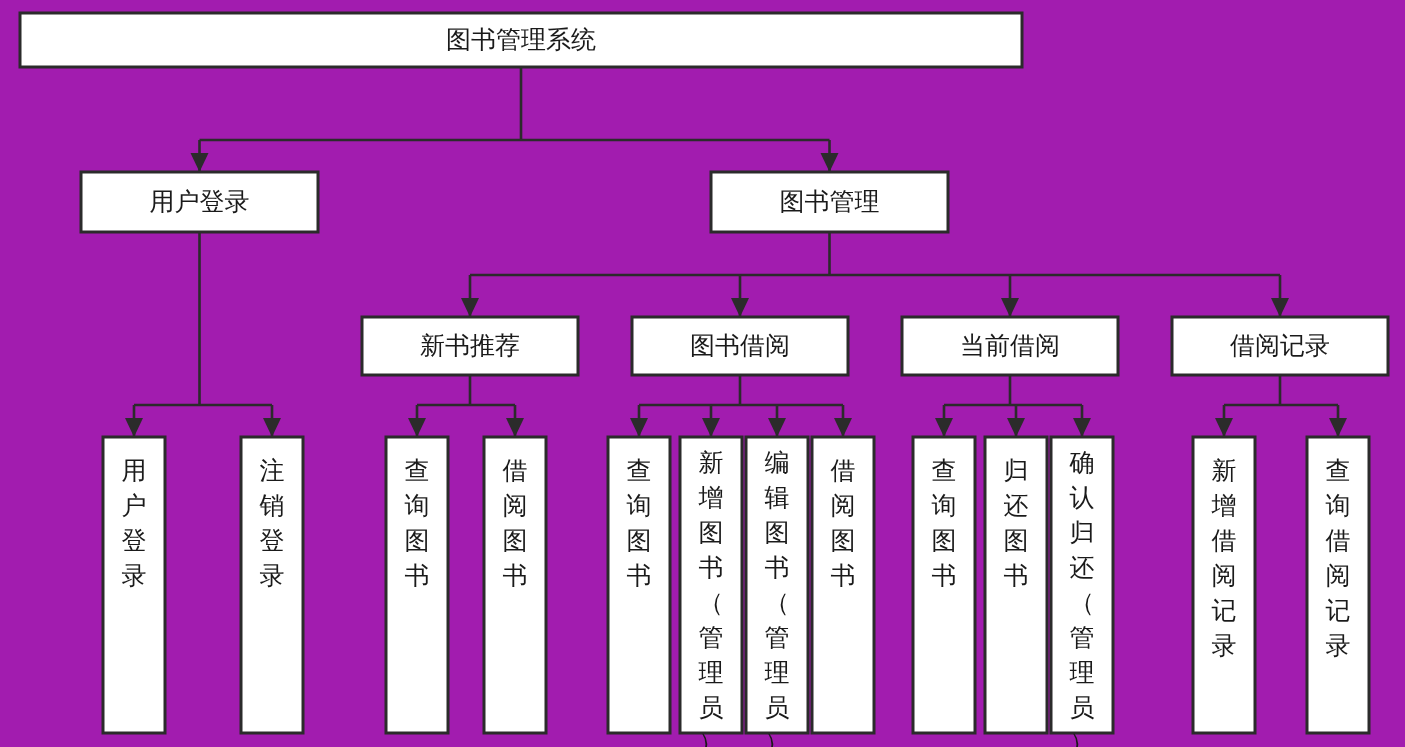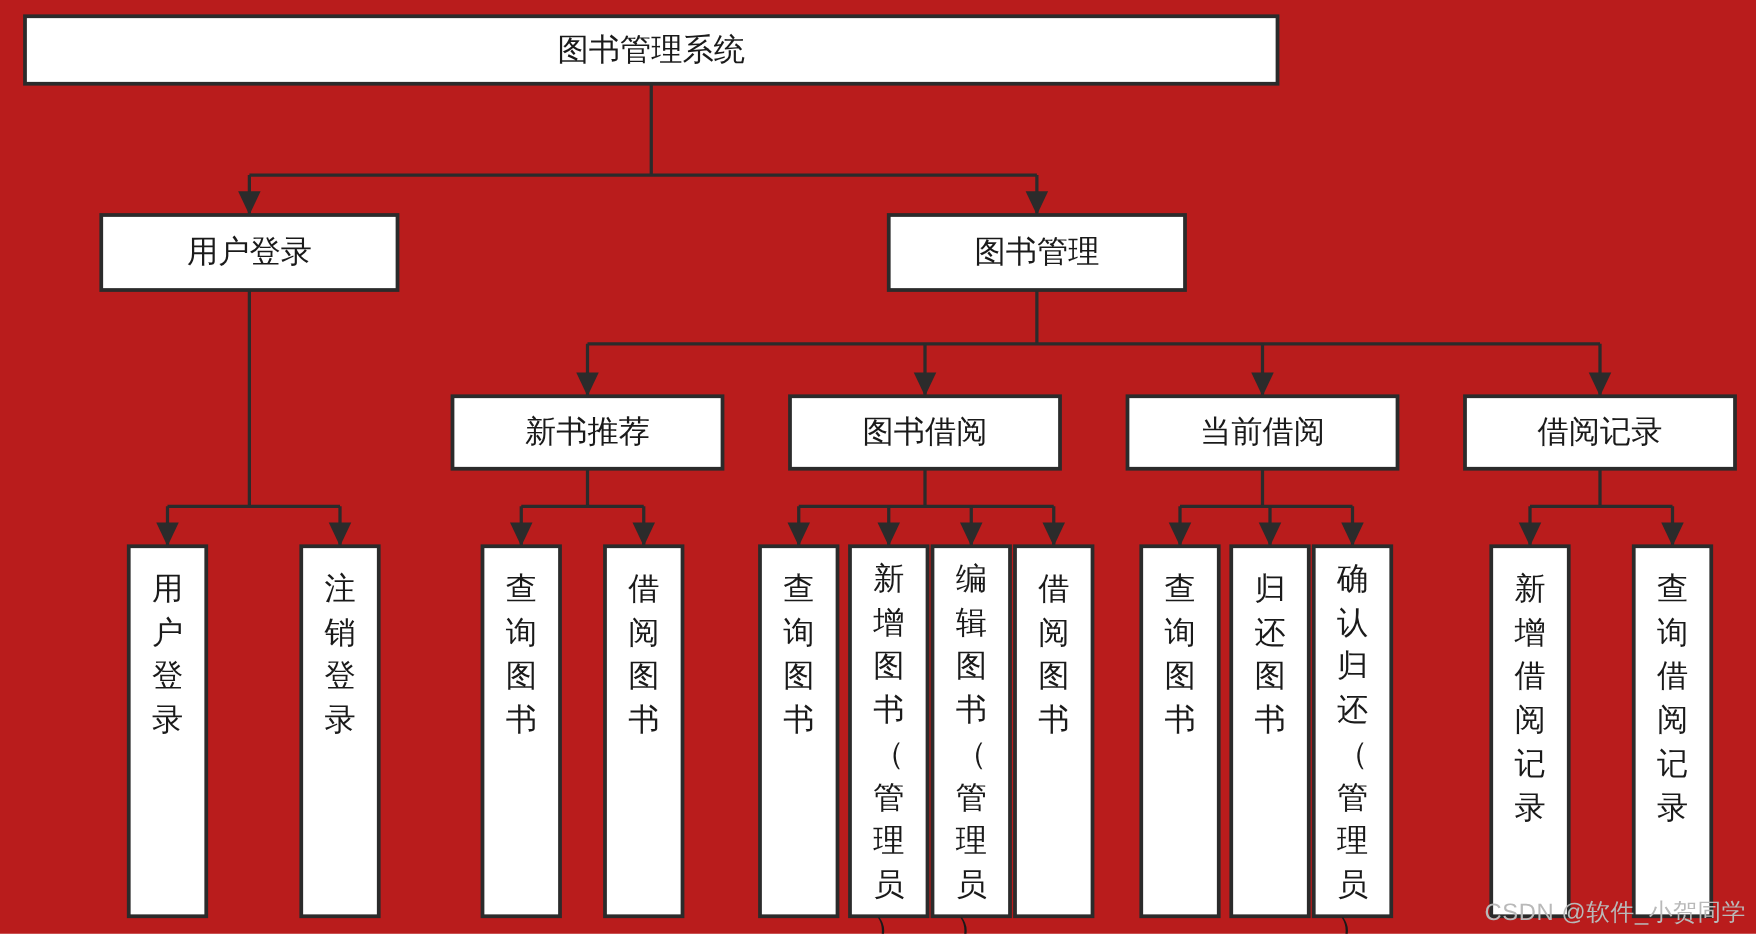--- a/index.html
+++ b/index.html
@@ -11,21 +11,21 @@
   body {
     width: 1405px;
     height: 747px;
     font-family: "Liberation Sans", "DejaVu Sans", sans-serif;
     overflow: hidden;
   }
   #diagram-root {
     position: relative;
     width: 1405px;
     height: 747px;
-    background: #b91c1c;
+    background: #a21caf;
   }
   svg.flow-canvas {
     position: absolute;
     left: 0;
     top: 0;
     width: 1405px;
     height: 747px;
     display: block;
   }
   .node-box {
@@ -261,14 +261,13 @@
           <rect x="1307" y="437" width="62" height="296" class="node-box"></rect>
           <text x="1338" y="479" class="node-label-v">查</text>
           <text x="1338" y="514" class="node-label-v">询</text>
           <text x="1338" y="549" class="node-label-v">借</text>
           <text x="1338" y="584" class="node-label-v">阅</text>
           <text x="1338" y="619" class="node-label-v">记</text>
           <text x="1338" y="654" class="node-label-v">录</text>
         </g>
       </g>
     </svg>
-  <div class="watermark-text">CSDN @软件_小贺同学</div>
 </div>
 
 </body></html>

